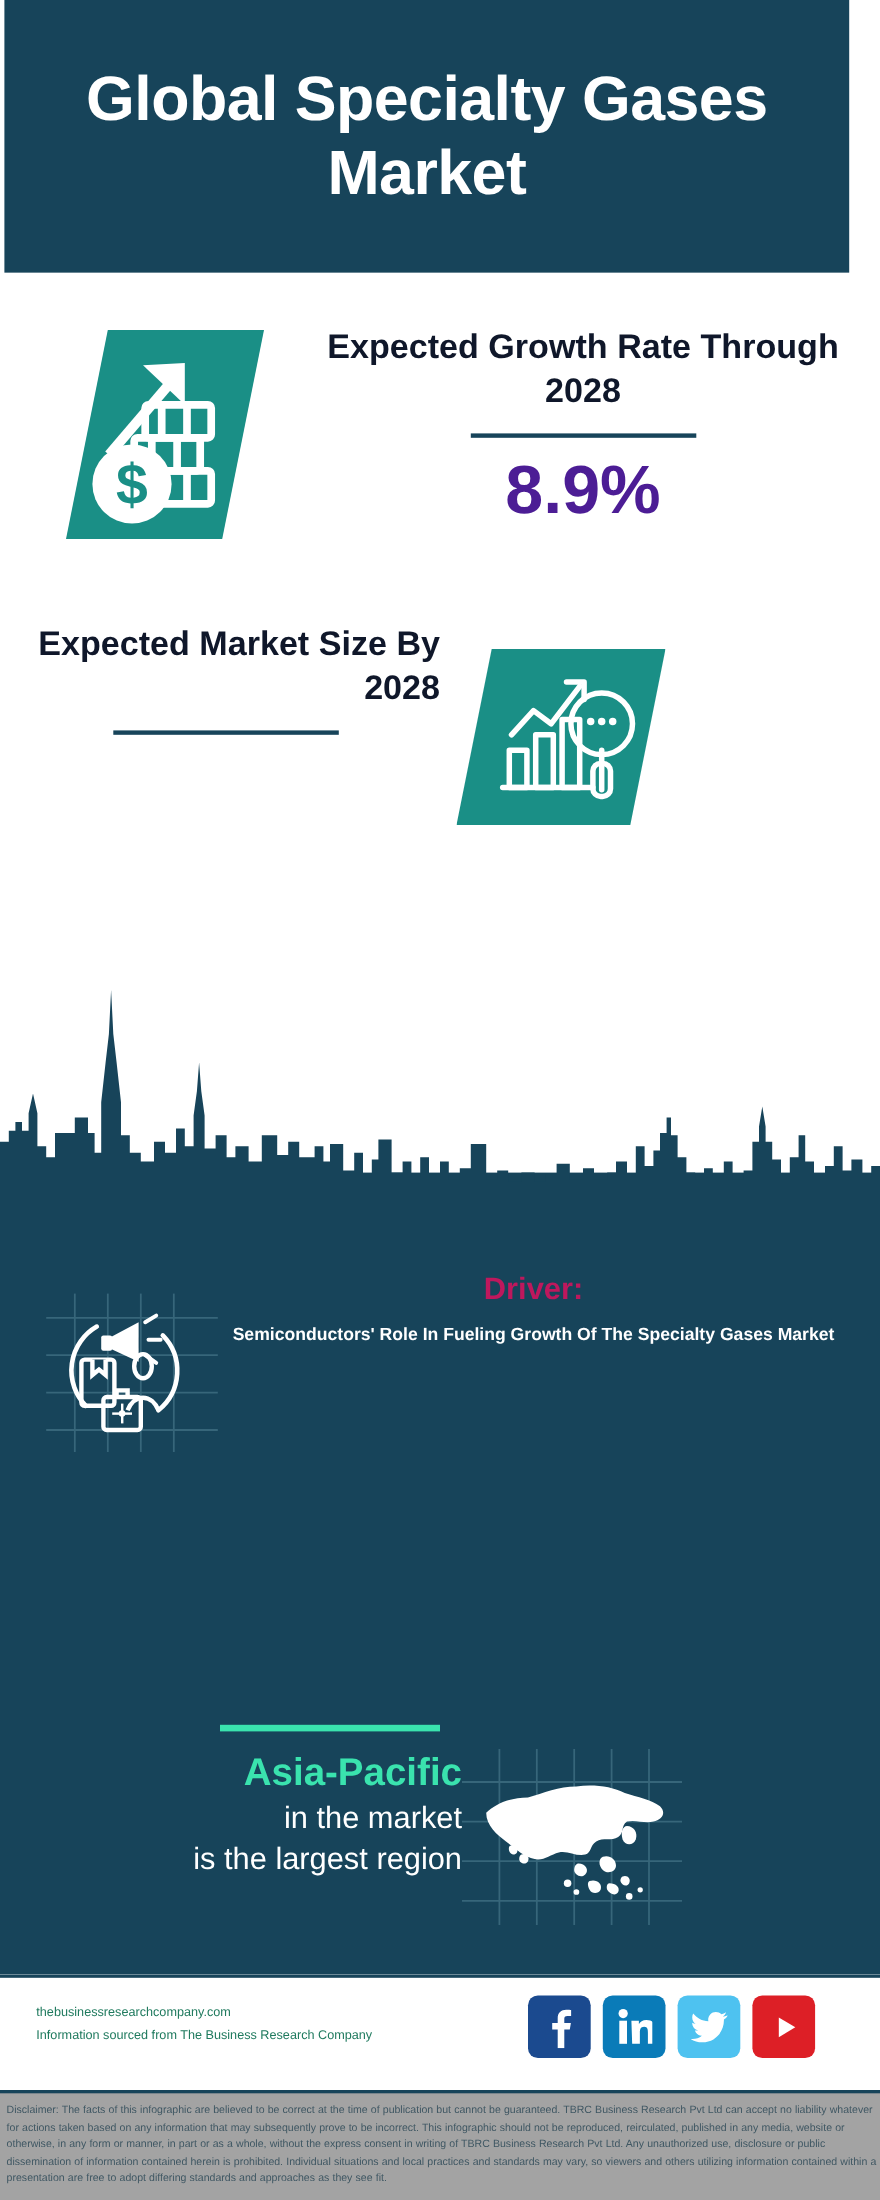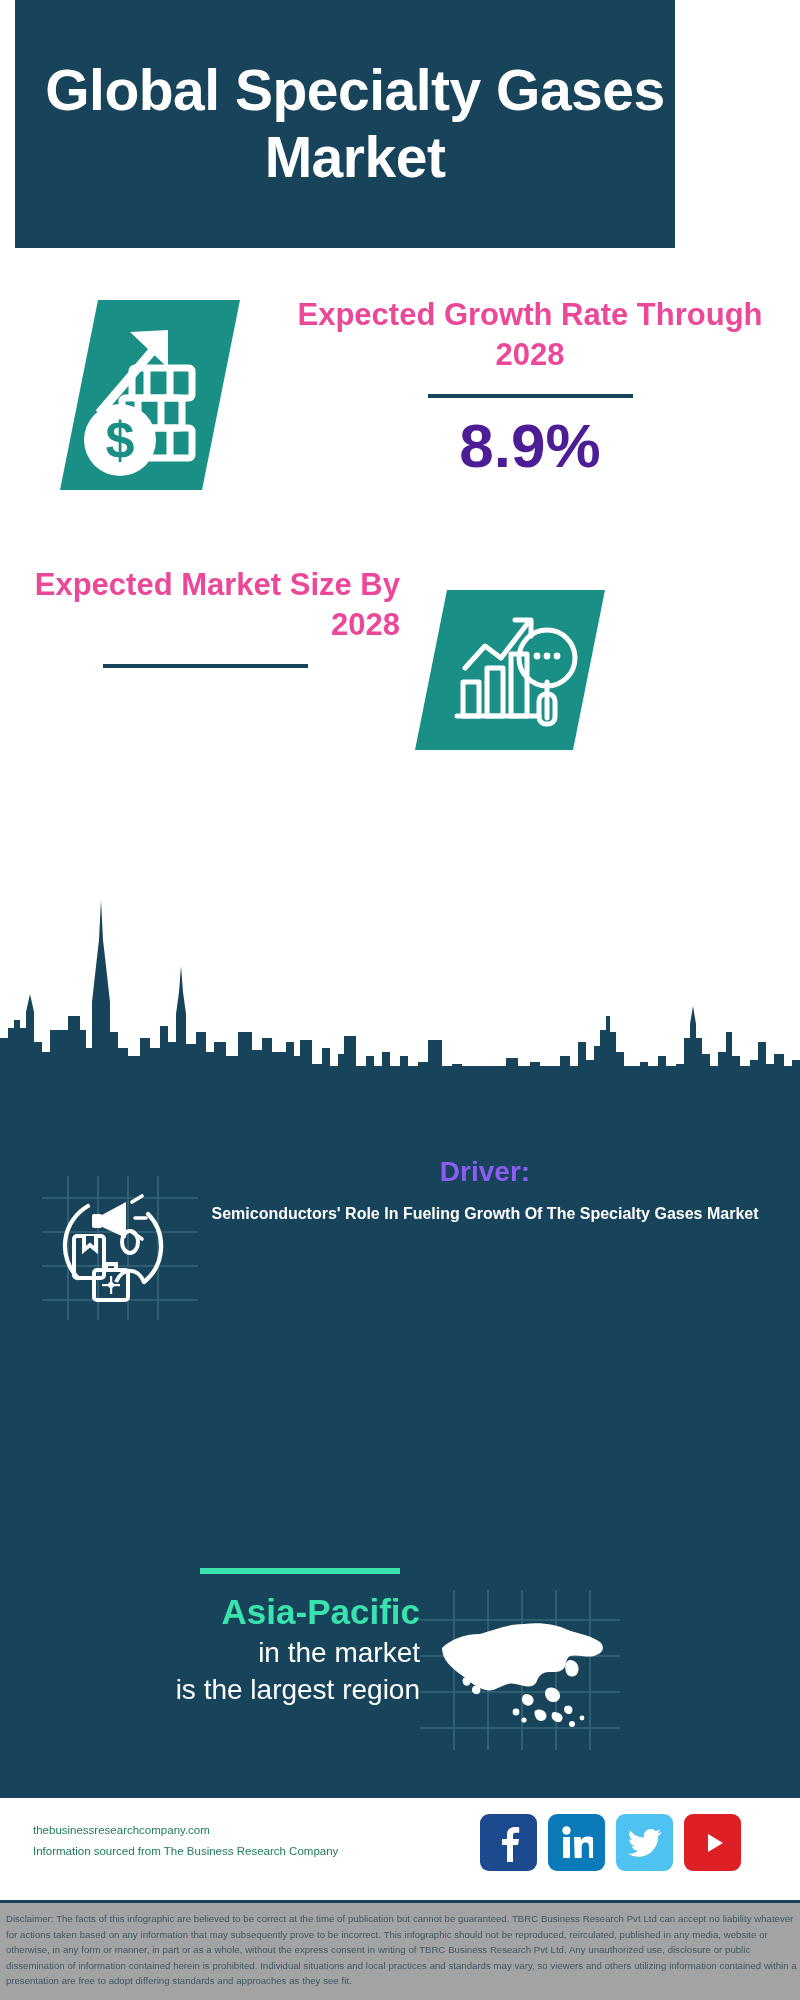--- a/index.html
+++ b/index.html
@@ -12,26 +12,26 @@
     position: relative;
     width: 800px;
     height: 2000px;
     overflow: hidden;
     background: #ffffff;
   }
 
   
   .header {
     position: absolute;
-    left: 15px; top: 0;
-    width: 660px; height: 248px;
+    left: 4px; top: 0;
+    width: 768px; height: 248px;
     background: #17445a;
     display: flex;
     align-items: center;
-    justify-content: flex-end;
+    justify-content: center;
     text-align: center;
   }
   .header-title {
     color: #ffffff;
     font-size: 57px;
     font-weight: bold;
     line-height: 1.17;
     letter-spacing: -0.5px;
     max-width: 640px;
   }
@@ -50,21 +50,21 @@
     left: 60px; top: 300px;
     width: 180px; height: 190px;
   }
   .stat1-text {
     position: absolute;
     left: 280px; top: 295px;
     width: 500px;
     text-align: center;
   }
   .stat-label {
-    color: #ec4899;
+    color: #0f172a;
     font-size: 31px;
     font-weight: bold;
     line-height: 1.28;
   }
   .stat-rule {
     width: 205px;
     height: 4px;
     background: #17445a;
     margin: 20px auto 14px auto;
     border: 0;
@@ -114,21 +114,21 @@
     left: 40px; top: 1170px;
     width: 160px; height: 150px;
   }
   .driver-text {
     position: absolute;
     left: 205px; top: 1155px;
     width: 560px;
     text-align: center;
   }
   .driver-heading {
-    color: #8b5cf6;
+    color: #be185d;
     font-size: 28px;
     font-weight: bold;
     line-height: 1.2;
     margin-bottom: 14px;
   }
   .driver-body {
     color: #ffffff;
     font-size: 16px;
     font-weight: bold;
     line-height: 1.42;

